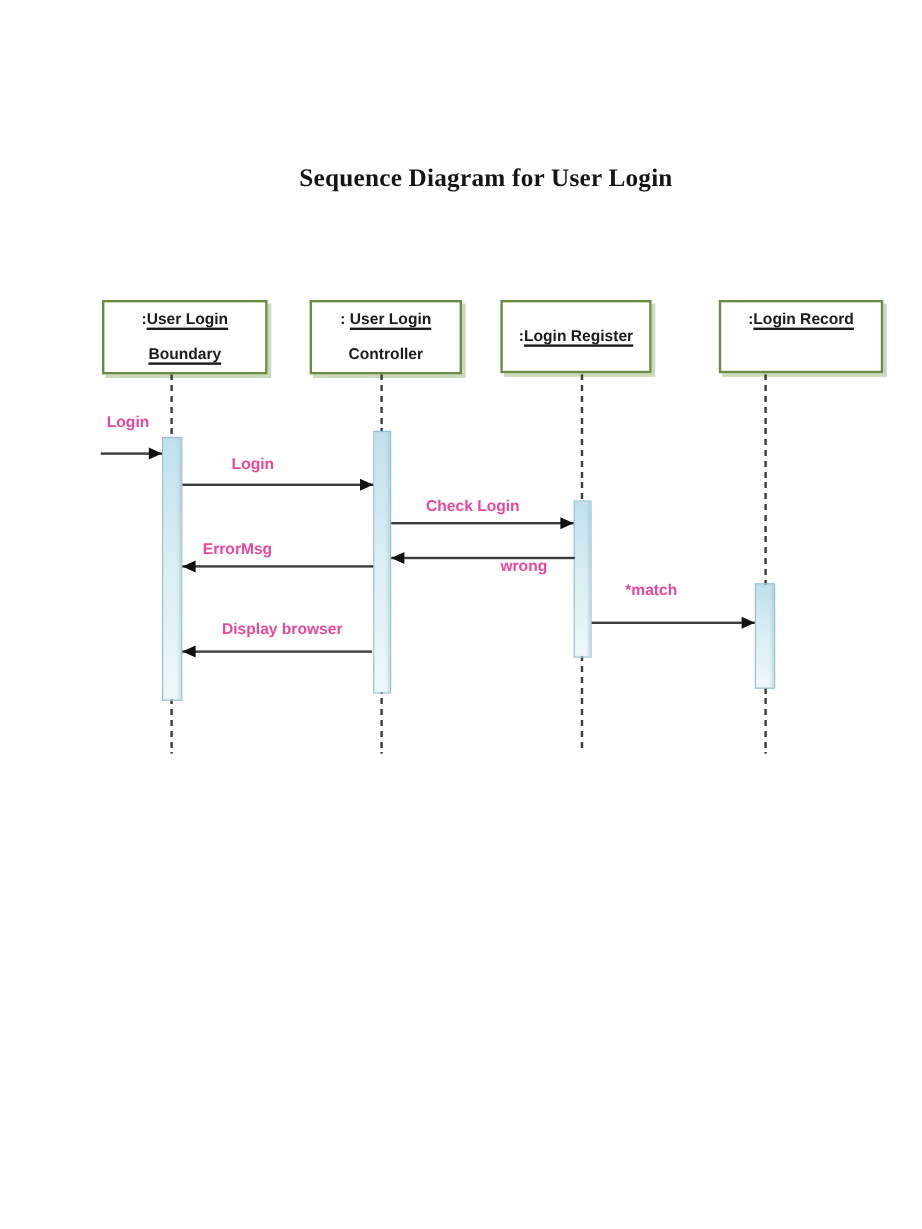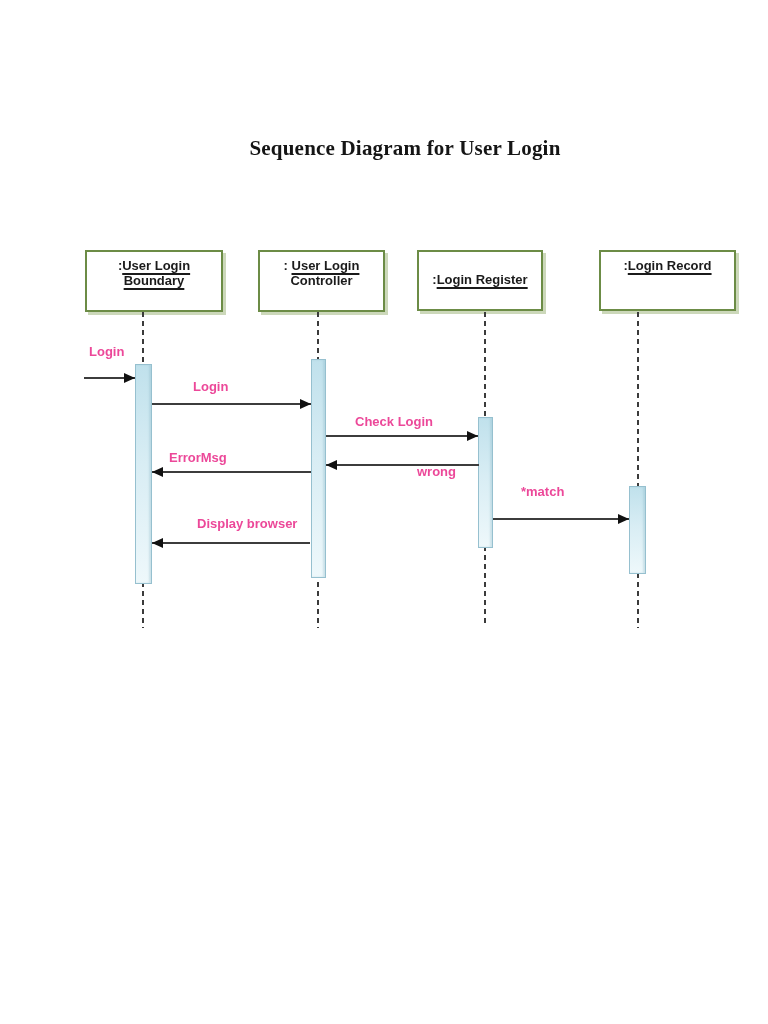--- a/index.html
+++ b/index.html
@@ -9,21 +9,21 @@
   }
   .title{
     position:absolute;top:136px;left:42px;right:0;text-align:center;
     font-family:"Liberation Serif",serif;font-weight:bold;font-size:21px;color:#151515;
     letter-spacing:.2px;margin:0;
   }
   
   .actor{
     position:absolute;box-sizing:border-box;background:#ffffff;
     border:2px solid #6c8c46;box-shadow:3px 3px 0 0 #ccd8ba;
-    display:flex;flex-direction:column;justify-content:flex-start;
+    display:flex;flex-direction:column;justify-content:space-between;
     padding:6px 2px 8px 2px;text-align:center;
     font-weight:bold;font-size:13px;line-height:15px;color:#1b1b1b;
   }
   .a1{left:85px;top:250px;width:138px;height:62px;}
   .a2{left:258px;top:250px;width:127px;height:62px;}
   .a3{left:417px;top:250px;width:126px;height:61px;justify-content:center;}
   .a4{left:575px;top:250px;width:137px;height:61px;justify-content:flex-start;margin-left:24px;}
   .u{text-decoration:underline;text-decoration-thickness:1.5px;text-underline-offset:3px;}
   
   .lifeline{
@@ -60,21 +60,21 @@
   .lb2{left:193px;top:379px;}
   .ar2{left:152px;top:403px;width:159px;}
   .lb3{left:355px;top:414px;}
   .ar3{left:326px;top:435px;width:152px;}
   .lb4{left:417px;top:464px;}
   .ar4{left:326px;top:464px;width:153px;}
   .lb5{left:169px;top:450px;}
   .ar5{left:152px;top:471px;width:159px;}
   .lb6{left:521px;top:484px;}
   .ar6{left:493px;top:518px;width:136px;}
-  .lb7{left:176px;top:516px;padding-left:21px;}
+  .lb7{left:164px;top:516px;padding-left:21px;}
   .ar7{left:152px;top:542px;width:158px;}
 </style>
 </head>
 <body>
 
 <div class="page">
 
   <h1 class="title">Sequence Diagram for User Login</h1>
 
   <div>

